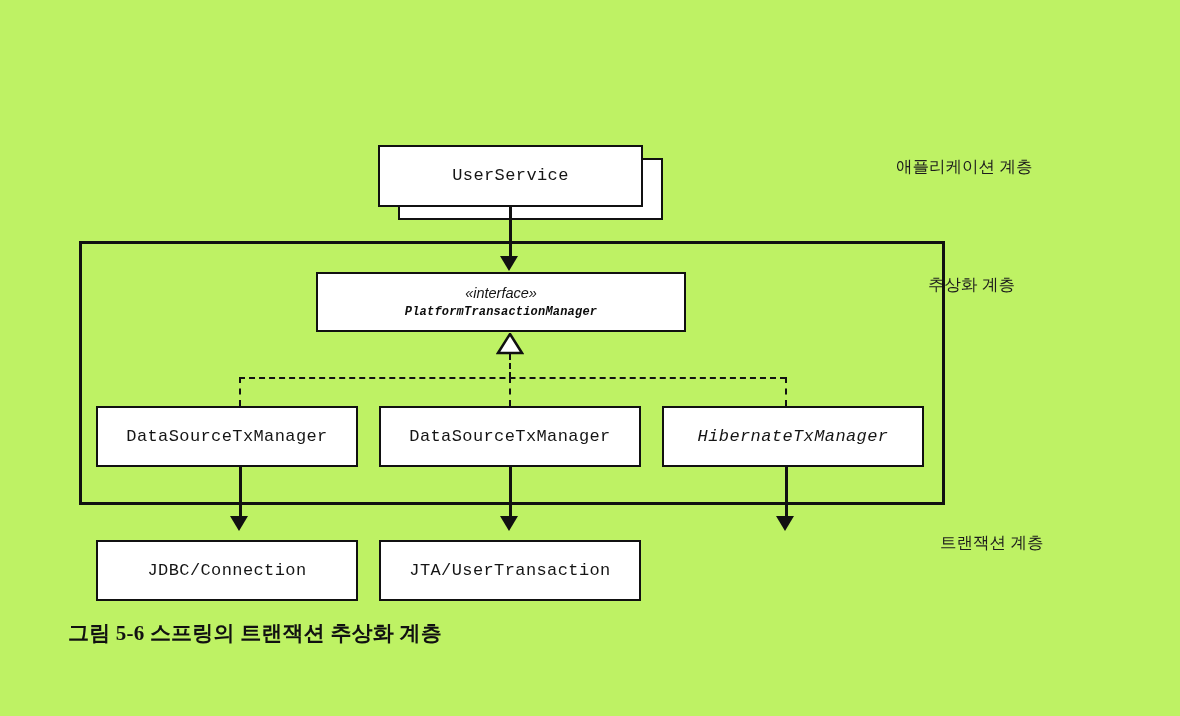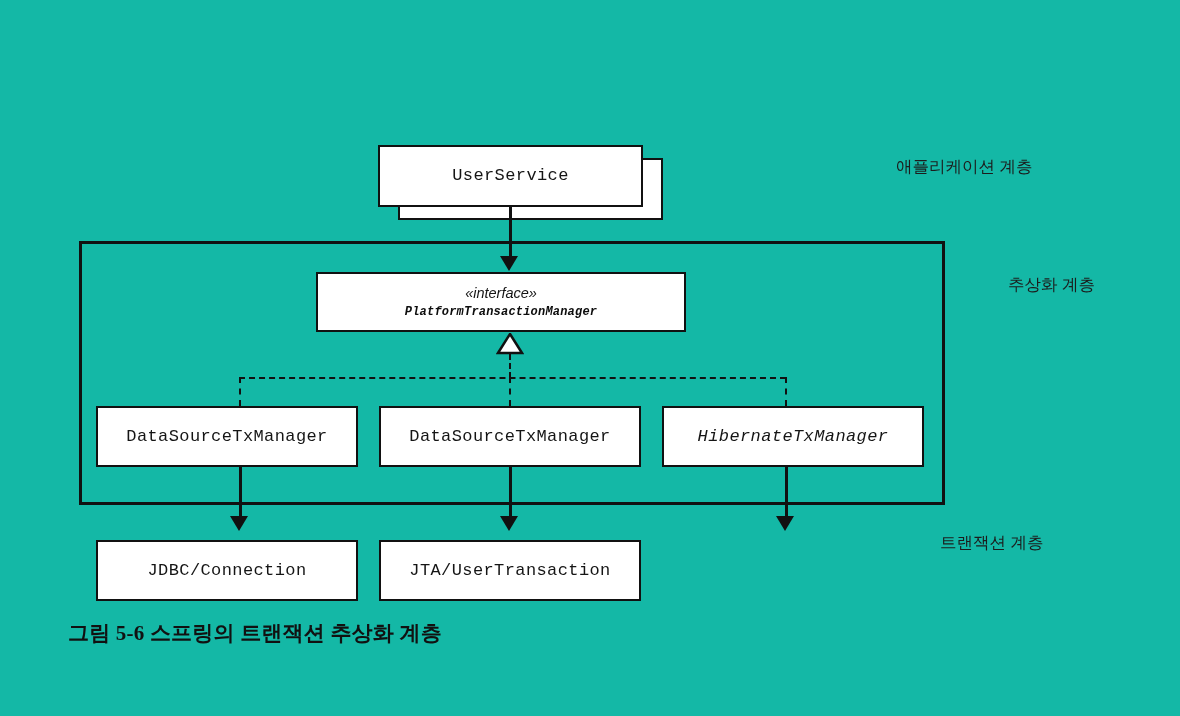--- a/index.html
+++ b/index.html
@@ -9,21 +9,21 @@
     background: #ffffff;
   }
   body {
     font-family: "Liberation Sans", sans-serif;
     color: #1a1a1a;
   }
   #canvas {
     position: relative;
     width: 1180px;
     height: 716px;
-    background: #14b8a6;
+    background: #bef264;
     overflow: hidden;
   }
 
   
   .node {
     position: absolute;
     box-sizing: border-box;
     background: #ffffff;
     border: 2.5px solid #111111;
     display: flex;
@@ -197,19 +197,19 @@
     <span class="label">JDBC/Connection</span>
   </div>
 
   <div class="node" style="left:379px; top:540px; width:262px; height:61px;">
     <span class="label">JTA/UserTransaction</span>
   </div>
 
 
   <div class="layer-label" style="left:896px; top:157px;">애플리케이션 계층</div>
 
-  <div class="layer-label" style="left:1008px; top:275px;">추상화 계층</div>
+  <div class="layer-label" style="left:928px; top:275px;">추상화 계층</div>
 
   <div class="layer-label" style="left:940px; top:533px;">트랜잭션 계층</div>
 
   <div class="caption" style="left:68px; top:619px;">그림 5-6 스프링의 트랜잭션 추상화 계층</div>
 
 </div>
 
 </body></html>

